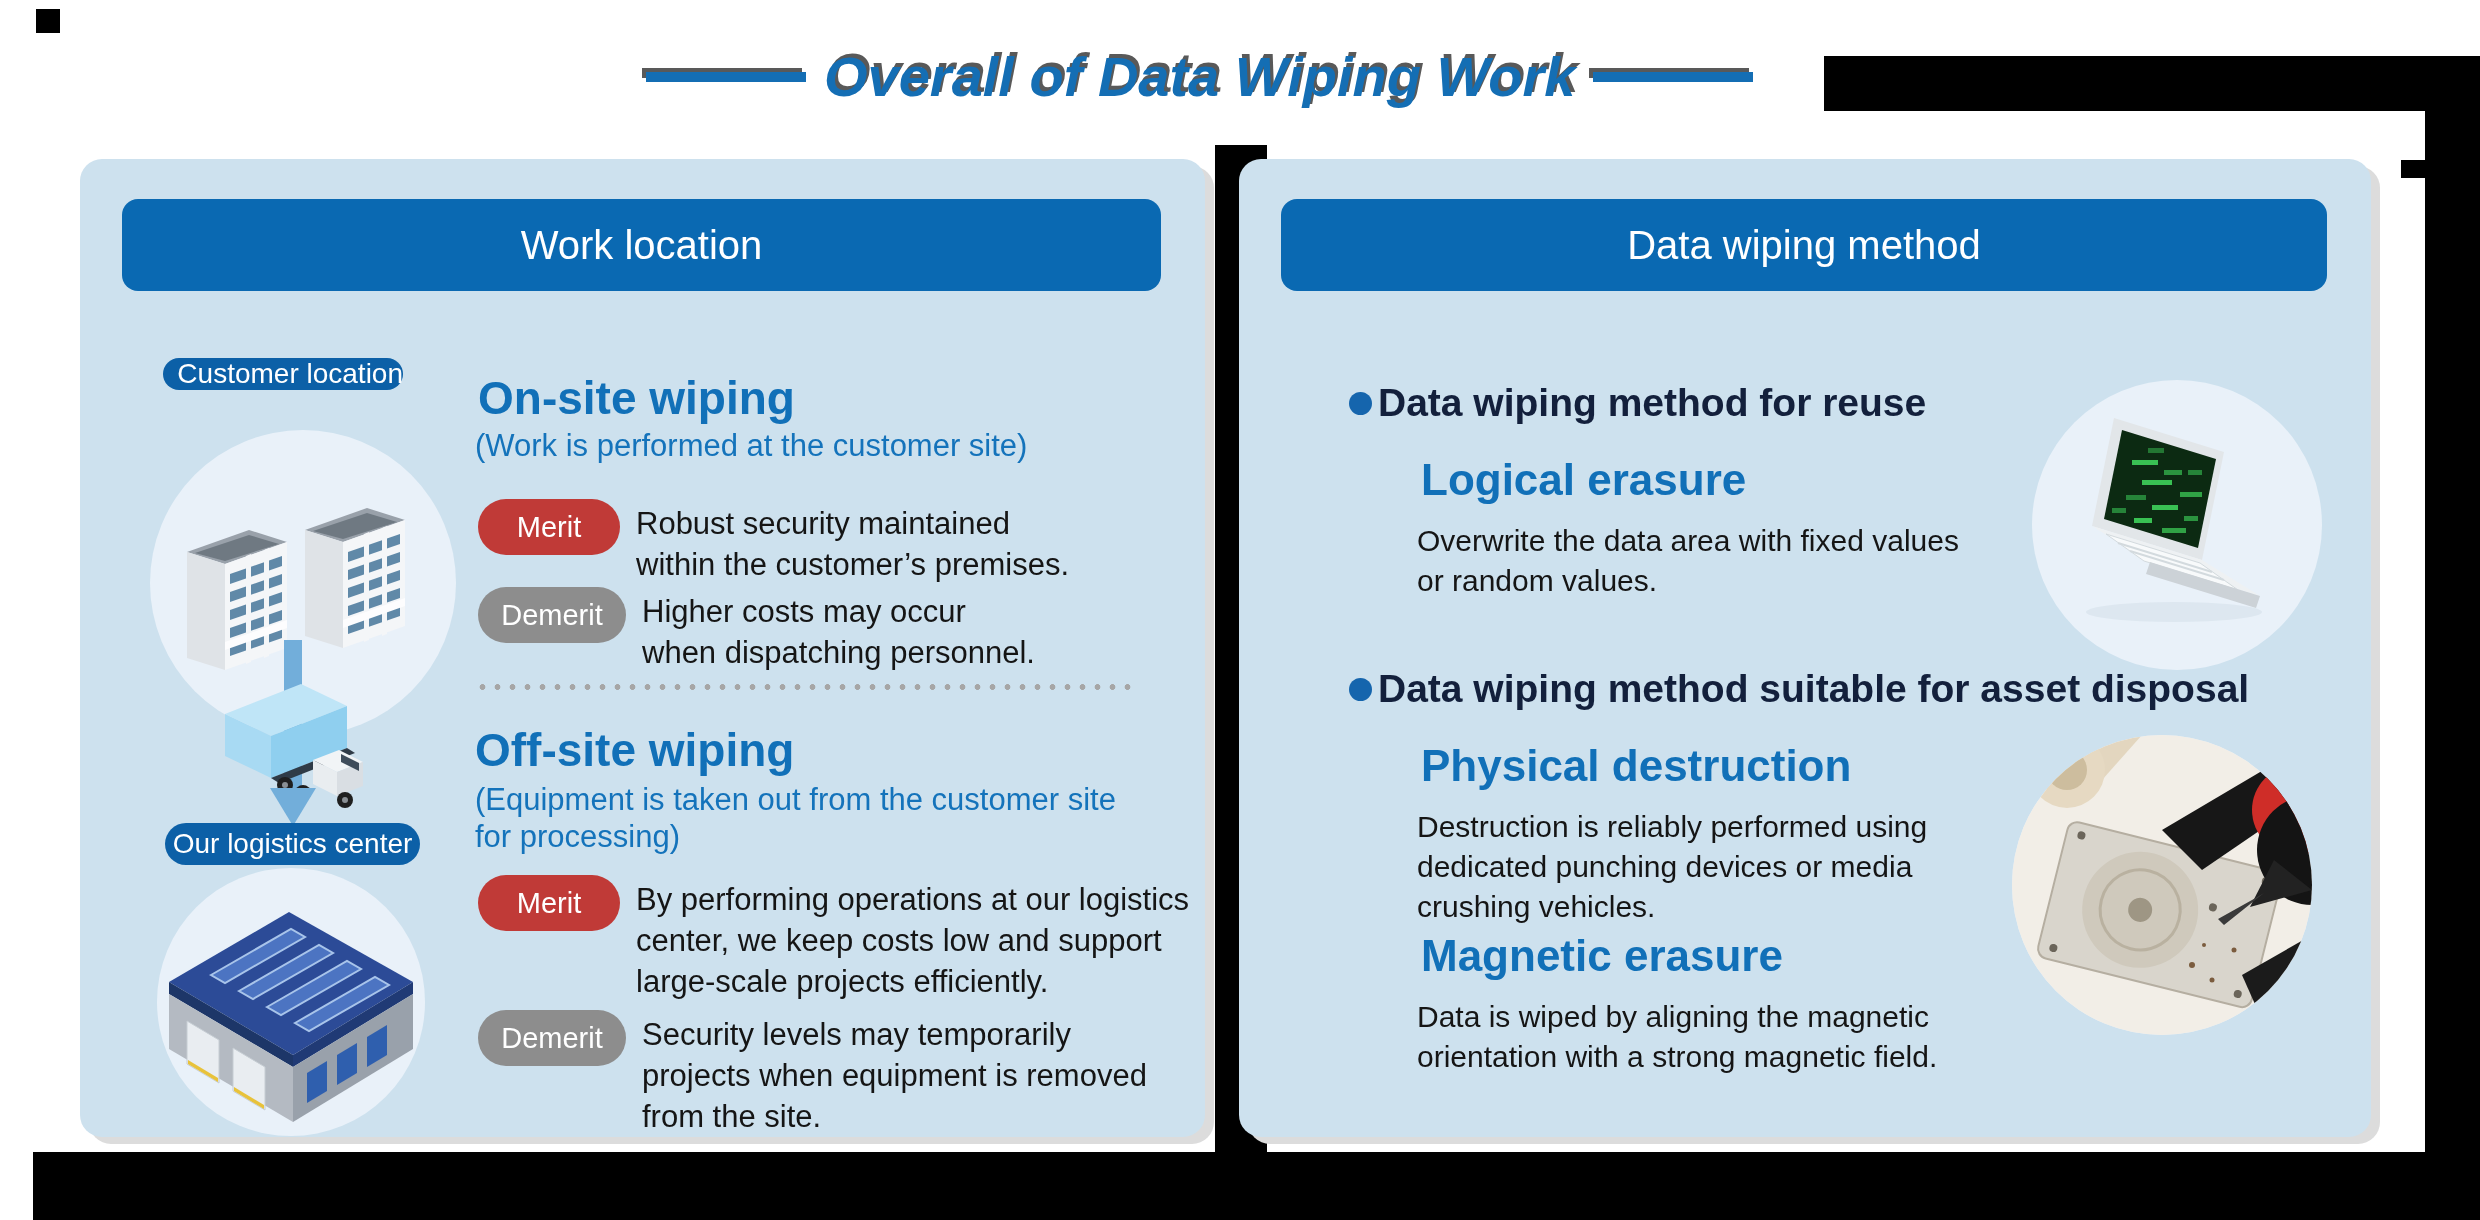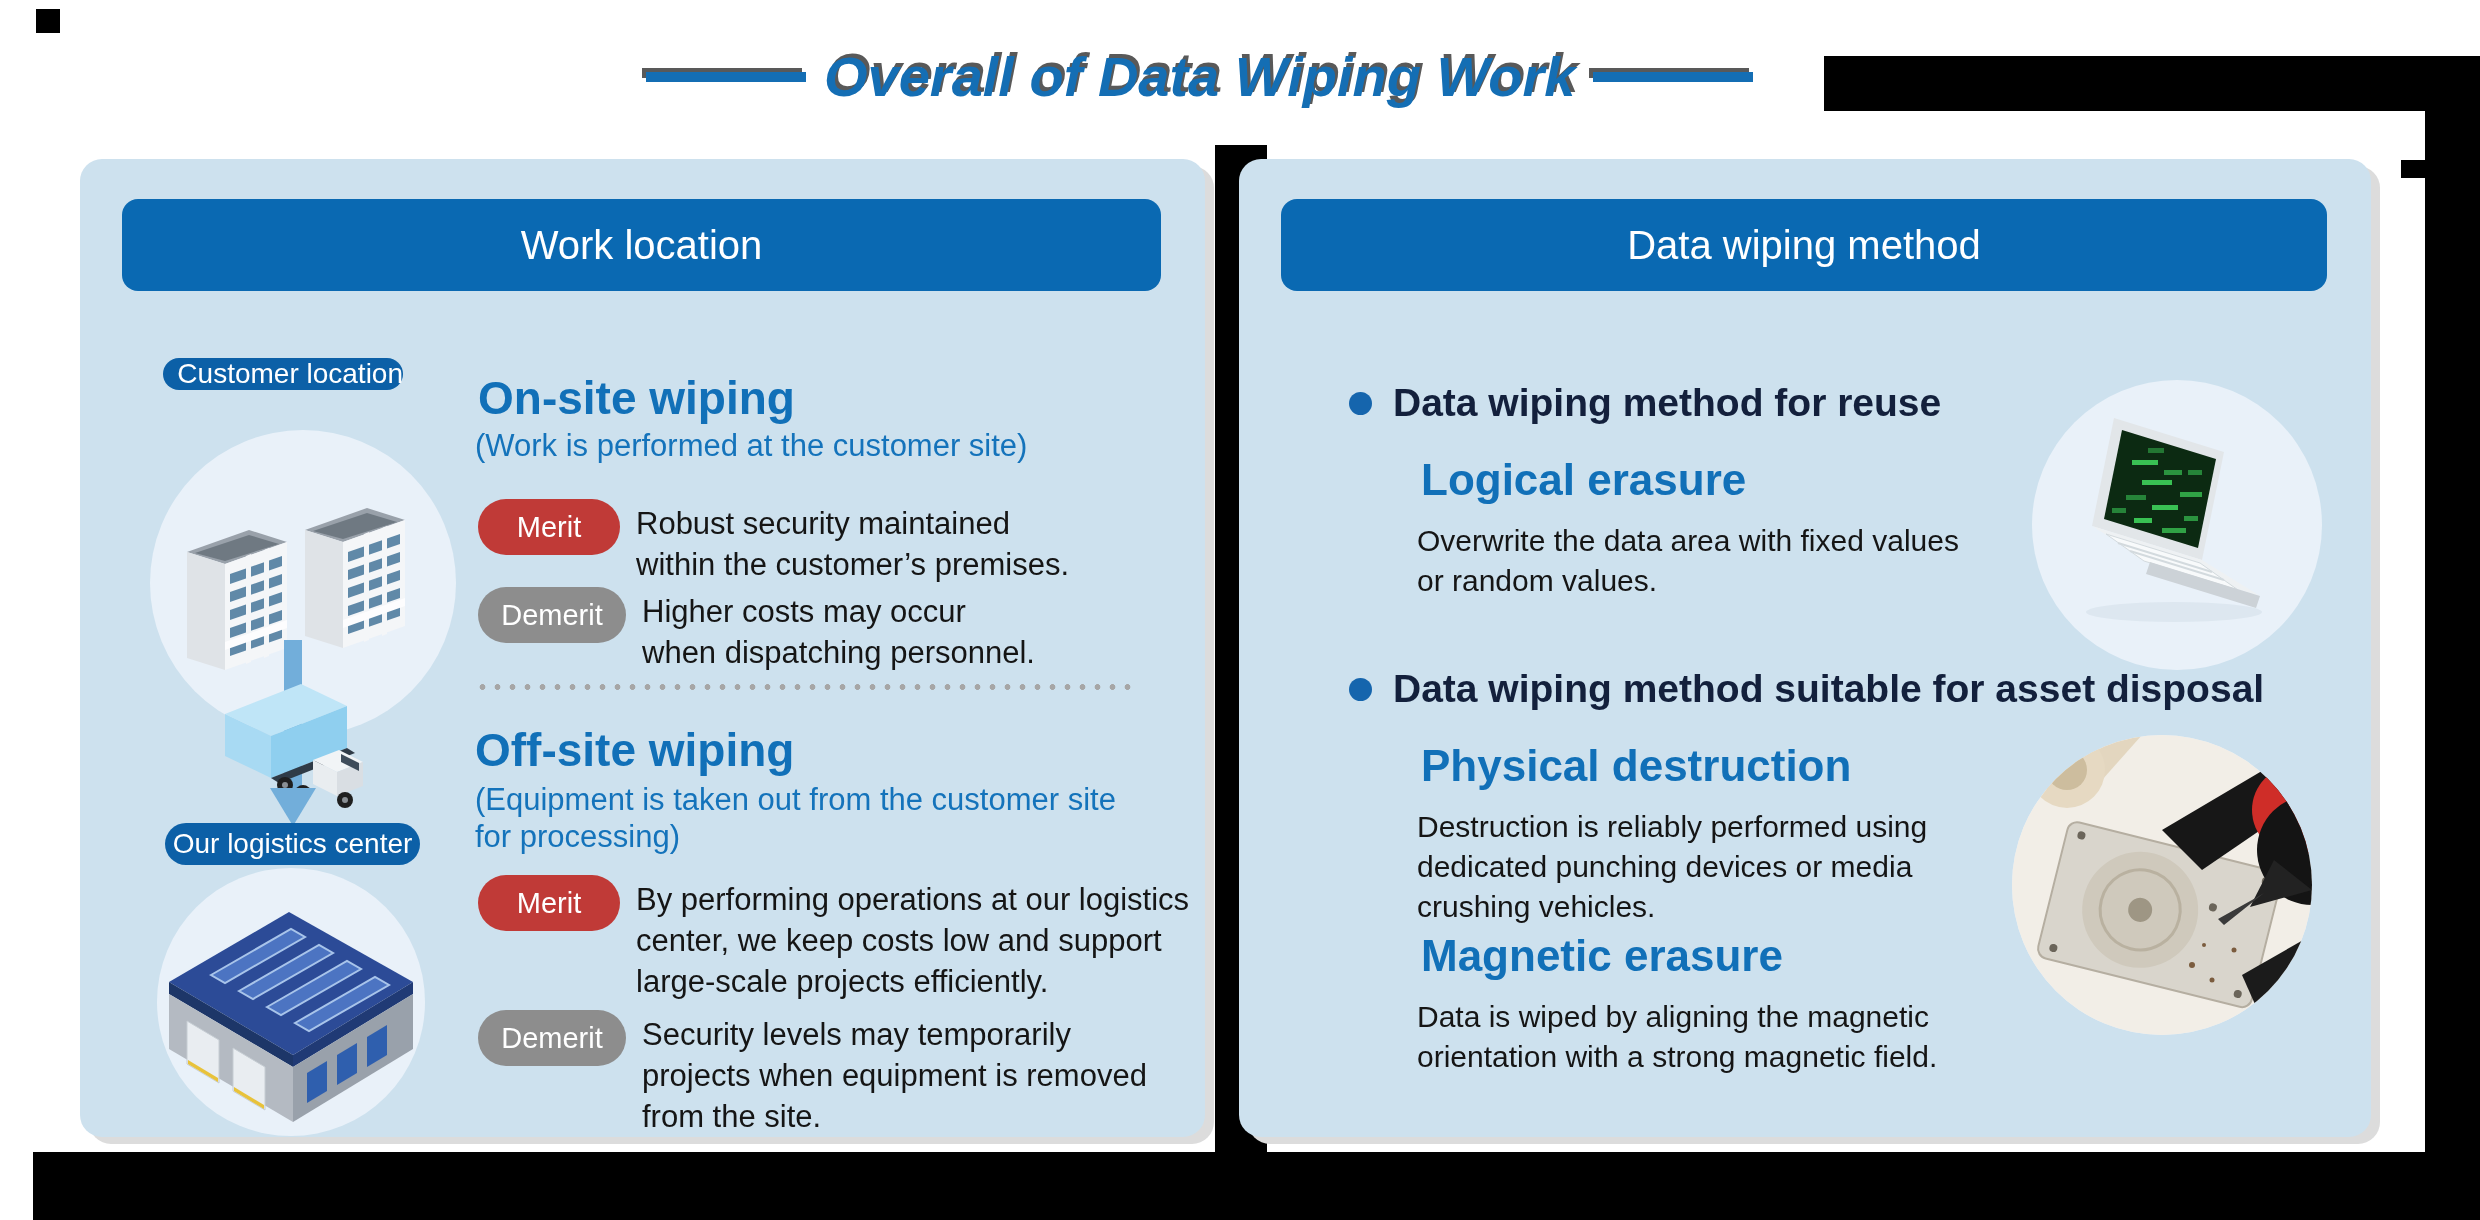--- a/index.html
+++ b/index.html
@@ -45,21 +45,21 @@
   .pill-row{position:absolute;display:flex;gap:16px;align-items:flex-start;}
   .pill{border-radius:29px;color:#fff;font-size:29px;height:56px;flex:none;
         display:flex;align-items:center;justify-content:center;}
   .pill-merit{background:var(--merit-red,#c03a37);width:142px;}
   .pill-demerit{background:var(--demerit-gray,#8d8d8d);width:148px;}
   .pill-text{font-size:31px;line-height:41px;color:#151515;white-space:pre-line;padding-top:4px;}
   .divider{position:absolute;height:8px;background-image:radial-gradient(circle,#a6a6a6 2.6px,transparent 3.2px);
            background-size:15px 8px;background-repeat:repeat-x;}
 
   
-  .bullet-row{position:absolute;display:flex;align-items:center;gap:21px;}
+  .bullet-row{position:absolute;display:flex;align-items:center;gap:6px;}
   .bullet-dot{width:23px;height:23px;border-radius:50%;background:var(--bullet-blue,#1565ad);flex:none;}
   .bullet-text{font-size:39px;font-weight:bold;color:var(--navy,#13203c);white-space:nowrap;}
   .h2-blue{position:absolute;color:var(--heading-blue,#1170b8);font-weight:bold;
            font-size:44px;white-space:nowrap;}
   .body-text{position:absolute;font-size:30px;line-height:40px;color:#151515;white-space:pre-line;}
 </style>
 </head>
 <body>
 
 <div class="canvas">

